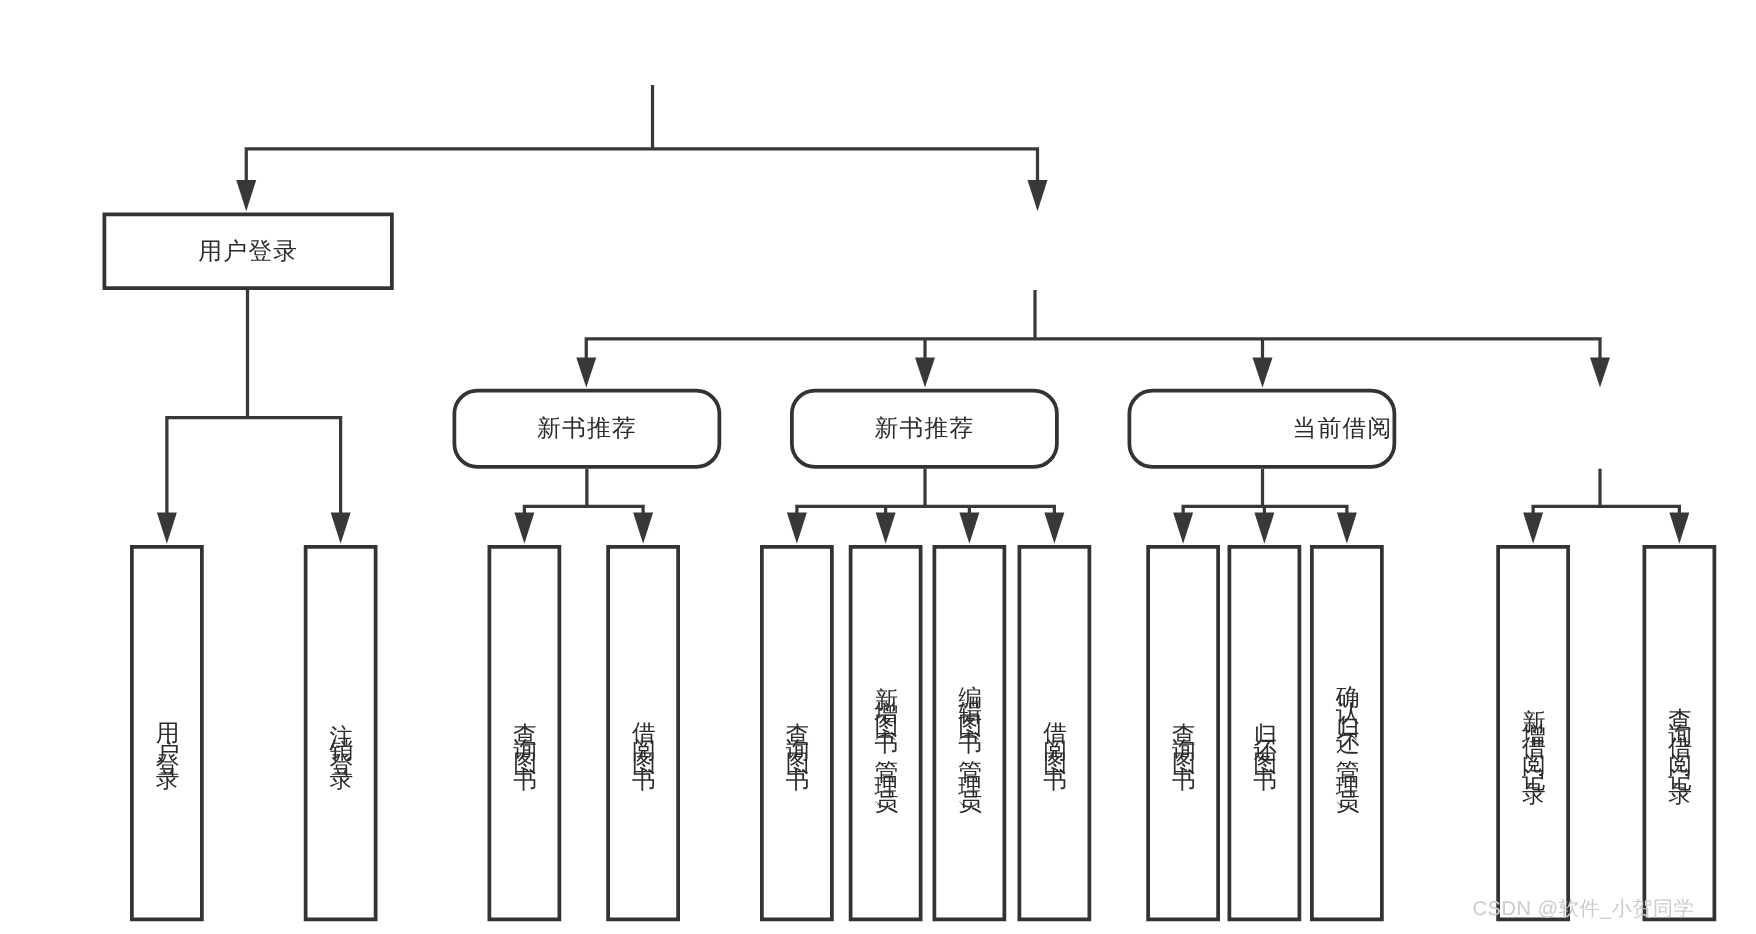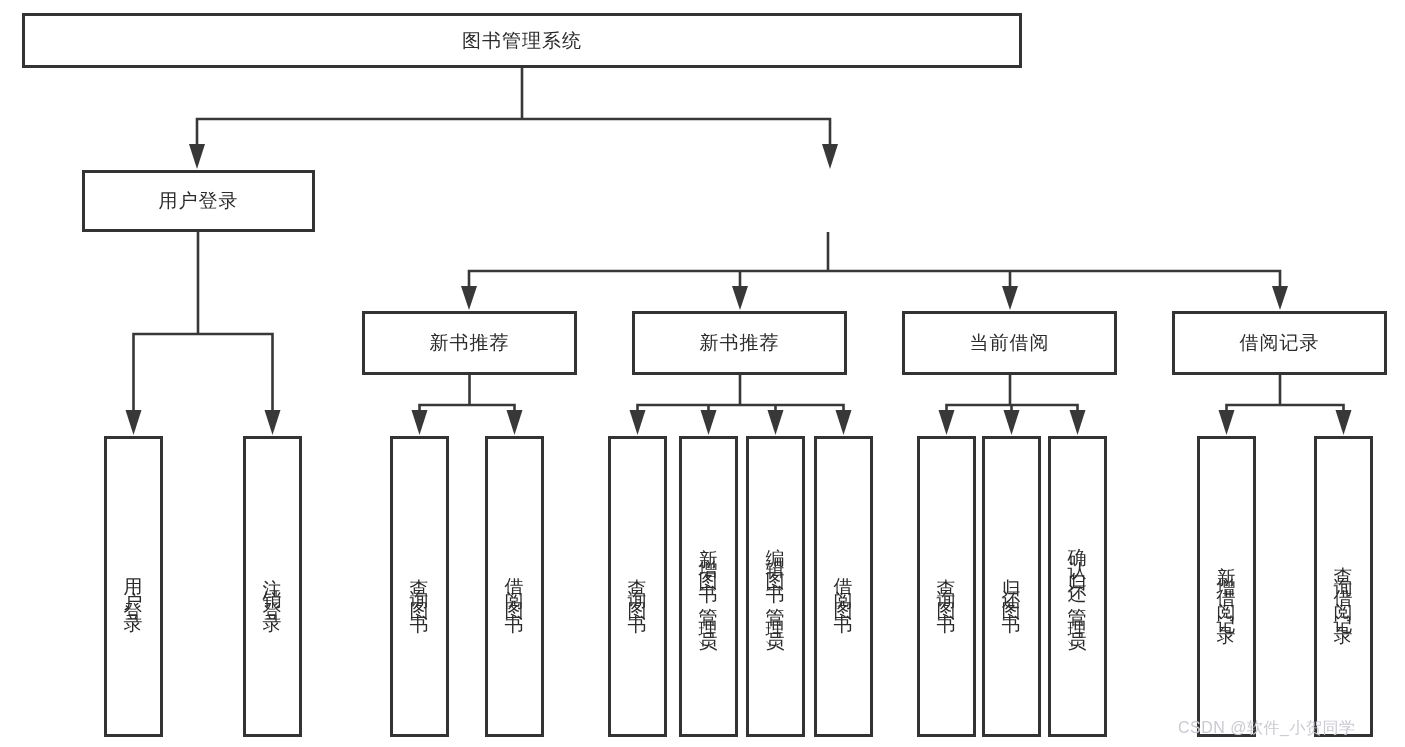--- a/index.html
+++ b/index.html
@@ -18,21 +18,21 @@
     box-sizing:border-box;
     background:#ffffff;
     border:3px solid var(--border,#333333);
     display:flex;align-items:center;justify-content:center;
     color:var(--text,#2b2b2b);
     z-index:2;
   }
   .hlabel{font-size:19px;letter-spacing:1px;white-space:nowrap;}
   .root{left:22px;top:13px;width:1000px;height:55px;}
   .lvl2{top:170px;width:233px;height:62px;}
-  .lvl3{top:311px;width:215px;height:64px;}
+  .lvl3{top:311px;width:215px;height:64px;border-radius:20px;}
   .leaf{top:436px;width:59px;height:301px;}
   .vtext{
     writing-mode:vertical-lr;
     text-orientation:upright;
     font-size:19px;
     letter-spacing:12px;
     line-height:1;
     white-space:nowrap;
   }
   #watermark{
@@ -89,39 +89,33 @@
     <polygon points="938.5,410 954.5,410 946.5,435"></polygon>
     <polygon points="1003.5,410 1019.5,410 1011.5,435"></polygon>
     <polygon points="1069.5,410 1085.5,410 1077.5,435"></polygon>
 
     <path d="M1280 375 V405"></path>
     <path d="M1226.5 414 V405 H1343.5 V414"></path>
     <polygon points="1218.5,410 1234.5,410 1226.5,435"></polygon>
     <polygon points="1335.5,410 1351.5,410 1343.5,435"></polygon>
   </svg>
 
-  <div class="box root">
-    <span class="hlabel">图书管理系统</span>
-  </div>
 
   <div class="box lvl2" style="left:82px;">
     <span class="hlabel">用户登录</span>
   </div>
 
   <div class="box lvl3" style="left:362px;">
     <span class="hlabel">新书推荐</span>
   </div>
   <div class="box lvl3" style="left:632px;">
     <span class="hlabel">新书推荐</span>
   </div>
-  <div class="box lvl3" style="left:902px;">
+  <div class="box lvl3" style="left:902px;justify-content:flex-end;">
     <span class="hlabel">当前借阅</span>
-  </div>
-  <div class="box lvl3" style="left:1172px;">
-    <span class="hlabel">借阅记录</span>
   </div>
 
   <div class="box leaf" style="left:104px;">
     <span class="vtext">用户登录</span>
   </div>
   <div class="box leaf" style="left:243px;">
     <span class="vtext">注销登录</span>
   </div>
 
   <div class="box leaf" style="left:390px;">

